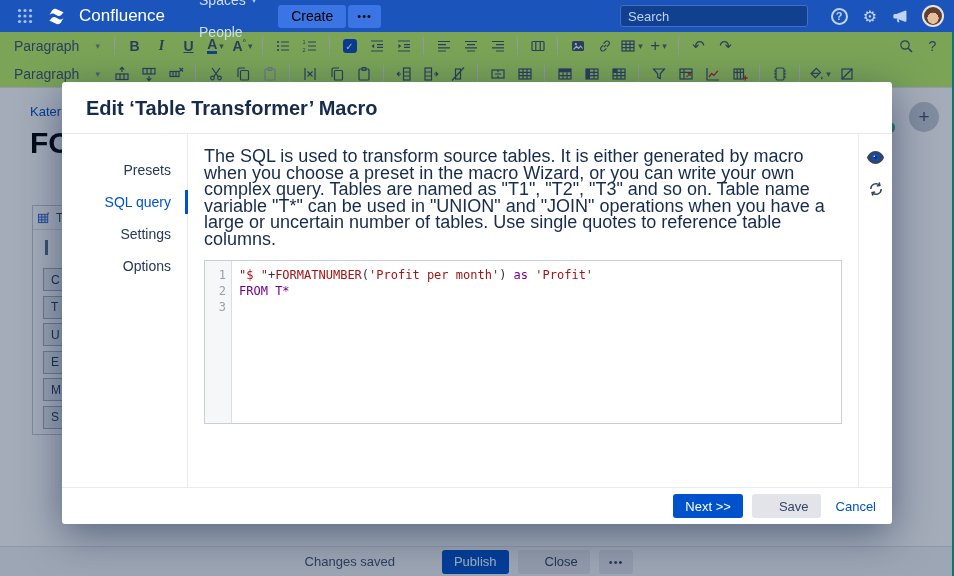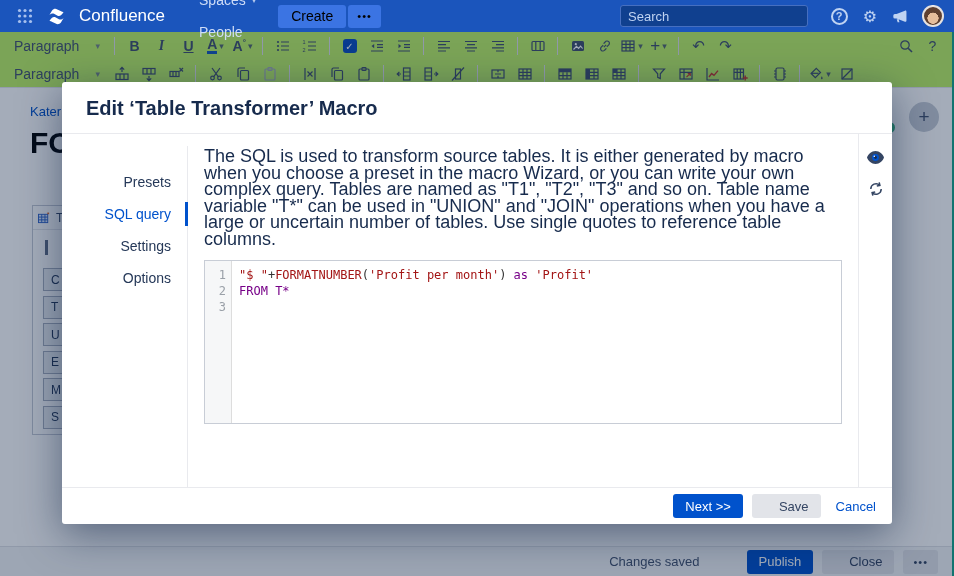--- a/index.html
+++ b/index.html
@@ -61,40 +61,40 @@
   .pcell { position:absolute; left:10px; width:62px; height:23px; border:1px solid #A9B0BE; background:#EDEFF2;
            font-size:12px; color:#253858; display:flex; align-items:center; padding-left:7px; }
   .add-collab { position:absolute; left:909px; top:14px; width:30px; height:30px; border-radius:50%;
                 background:#C6CCD6; color:#42526E; font-size:19px; display:flex; align-items:center;
                 justify-content:center; cursor:pointer; }
   .presence-dot { position:absolute; left:882px; top:32px; width:15px; height:15px; border-radius:50%;
                   background:#36B37E; border:2px solid #fff; }
 
   
   .statusbar { position:absolute; bottom:0; left:0; right:0; height:30px; background:#F4F5F7;
-               border-top:1px solid #DFE1E6; display:flex; align-items:center; justify-content:flex-end;
+               border-top:1px solid #DFE1E6; display:flex; align-items:center; justify-content:center;
                padding-right:16px; z-index:1; }
   .status-text { font-size:13px; color:#42526E; margin-right:38px; }
   .btn { font-family:inherit; font-size:13px; border:none; border-radius:3px; height:24px; padding:0 12px; cursor:pointer; }
   .btn-primary { background:#0052CC; color:#fff; }
   .btn-subtle { background:#E2E4E9; color:#344563;padding-left:27px; }
   .statusbar .btn { margin-left:9px; }
   .btn-more { letter-spacing:1px; font-size:11px; padding:0 10px; }
 
   
   .overlay { position:absolute; top:32px; left:0; right:0; bottom:0; background:rgba(9,30,66,.37); z-index:50; }
   .edge-line { position:absolute; right:0; top:32px; bottom:0; width:2px; background:#17A68C; z-index:40; }
 
   
   .modal { position:absolute; left:62px; top:82px; width:830px; height:442px; background:#fff;
            border-radius:3px; box-shadow:0 10px 40px rgba(9,30,66,.5); z-index:100; }
   .modal-header { height:52px; padding:15px 24px; border-bottom:1px solid #E9EAEE; }
   .modal-title { font-size:20px; font-weight:bold; color:#172B4D; }
   .modal-body { position:absolute; top:52px; bottom:37px; left:0; right:0; }
-  .tab-rail { position:absolute; left:0; top:12px; bottom:0; width:126px; border-right:1px solid #E9EAEE; padding-top:20px; }
+  .tab-rail { position:absolute; left:0; top:0; bottom:0; width:126px; border-right:1px solid #E9EAEE; padding-top:20px; }
   .tab { height:32px; line-height:32px; text-align:right; padding-right:16px; font-size:14px; color:#253858;
          cursor:pointer; position:relative; }
   .tab.active { color:#0052CC; }
   .tab.active::after { content:""; position:absolute; right:-1px; top:4px; bottom:4px; width:3px; background:#0052CC; }
   .icon-rail { position:absolute; right:0; top:0; bottom:0; width:34px; border-left:1px solid #E9EAEE;
                display:flex; flex-direction:column; align-items:center; padding-top:16px; gap:16px; }
   .rail-ico { cursor:pointer; display:flex; }
   .pane { position:absolute; left:126px; right:34px; top:0; bottom:0; padding:14px 16px; }
   .desc { font-size:18px; line-height:16.5px; color:#172B4D; margin-bottom:13px; }
   .code-box { height:164px; border:1px solid #C8CDD6; background:#fff; display:flex;

